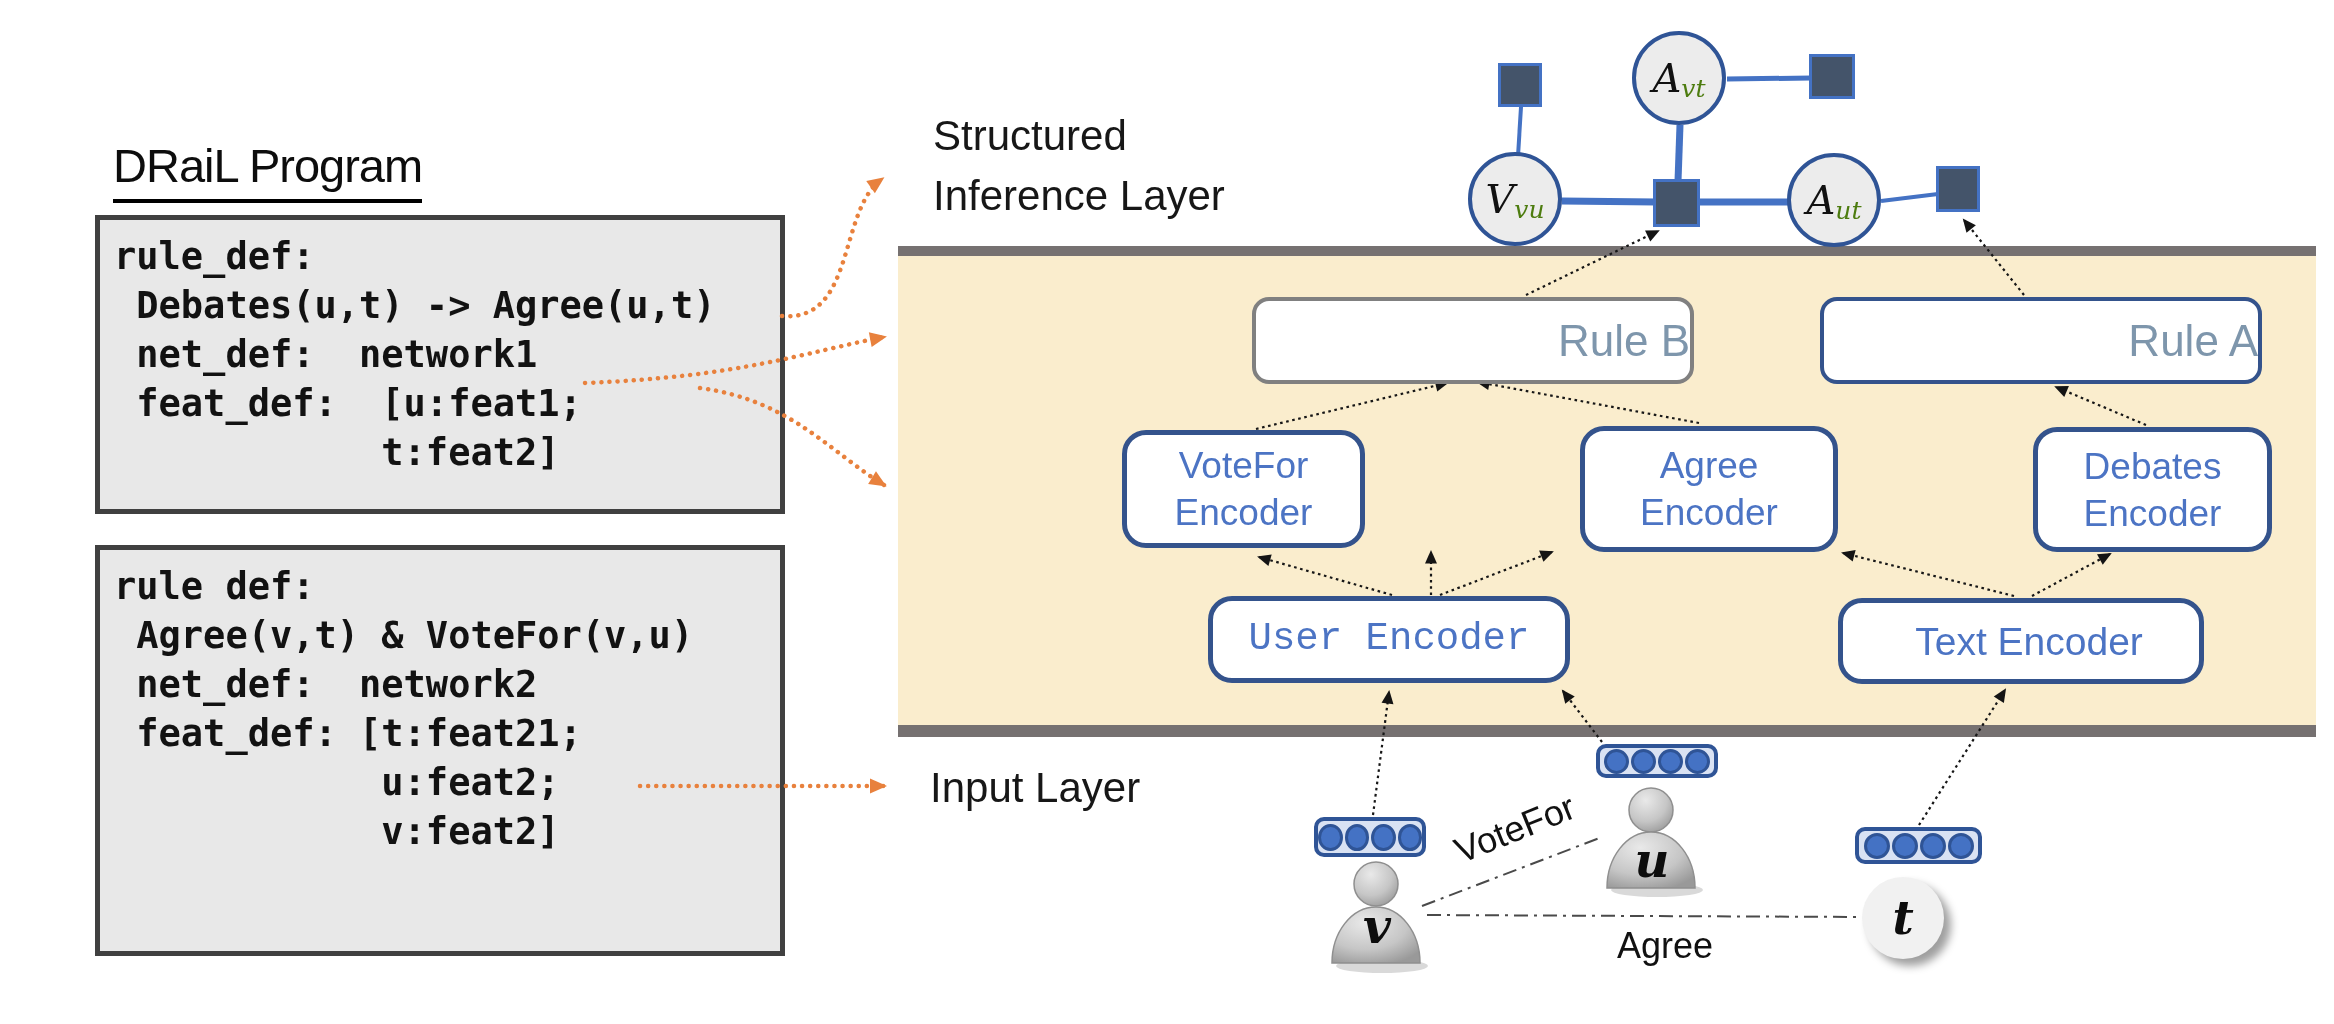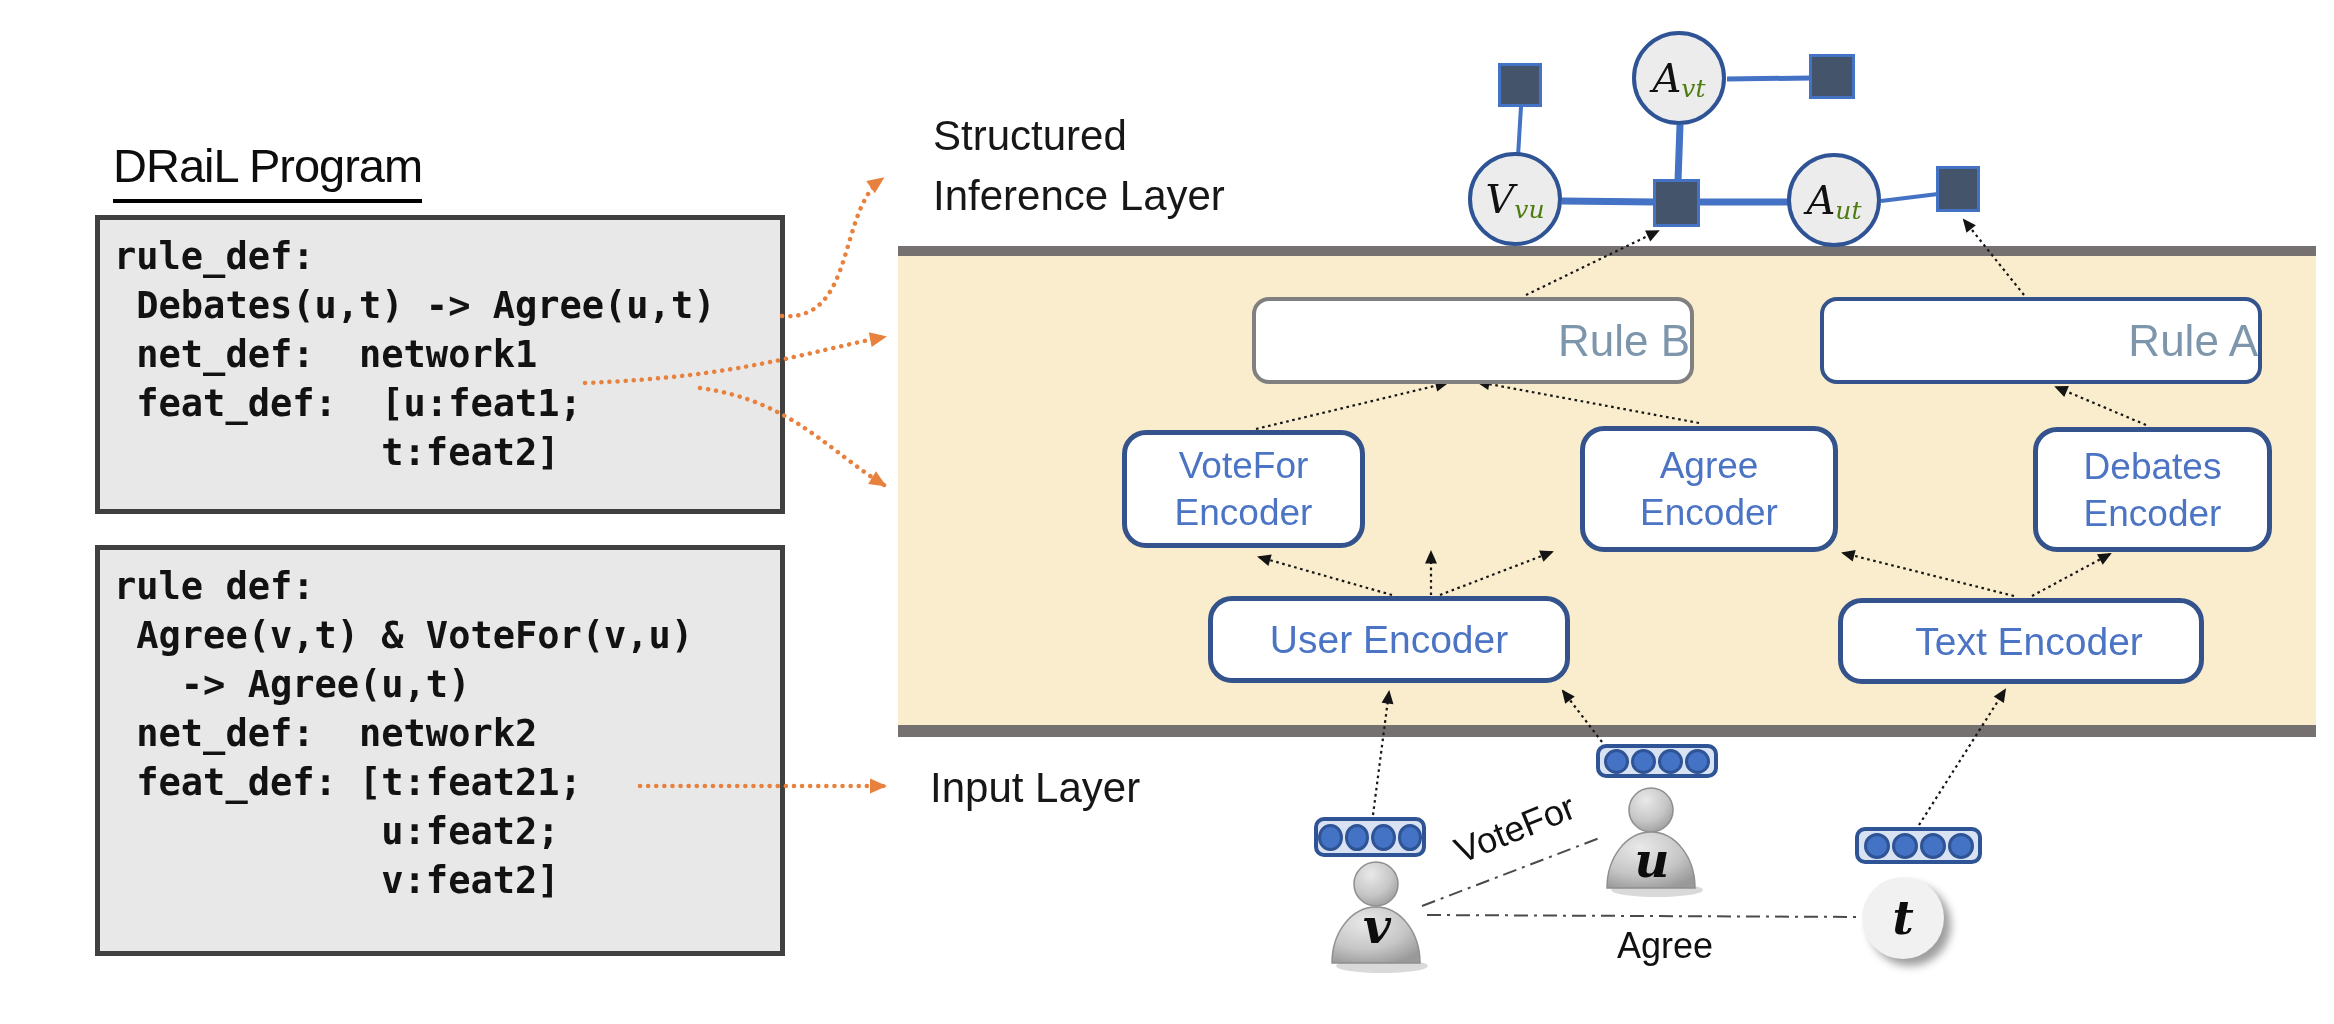--- a/index.html
+++ b/index.html
@@ -56,21 +56,21 @@
     font-size:44px;color:#7E96AC;box-sizing:border-box;}
   #rule-b{left:1252px;border:4px solid #808080;}
   #rule-a{left:1820px;border:4px solid #34538C;}
   .enc{position:absolute;z-index:10;background:#fff;border:5px solid #34538C;
     border-radius:24px;display:flex;flex-direction:column;align-items:center;
     justify-content:center;color:#4C74C4;box-sizing:border-box;}
   .enc div{font-size:37px;line-height:47px;}
   #enc-votefor{left:1122px;top:430px;width:243px;height:118px;}
   #enc-agree{left:1580px;top:426px;width:258px;height:126px;}
   #enc-debates{left:2033px;top:427px;width:239px;height:125px;}
-  #enc-user{left:1208px;top:596px;width:362px;height:87px;}
+  #enc-user{left:1208px;top:596px;width:362px;height:87px;font-family:Liberation Mono, monospace;}
   #enc-text{left:1838px;top:598px;width:366px;height:86px;padding-left:16px;}
   #enc-user div,#enc-text div{font-size:39px;}
 
   
   .vec{position:absolute;z-index:10;background:#D9E2F3;border:4px solid #2F5496;
     border-radius:10px;display:flex;align-items:center;justify-content:center;gap:2px;
     box-sizing:border-box;}
   .vec .dot{border-radius:50%;background:#4472C4;border:3px solid #2F5496;box-sizing:border-box;}
   #vec-v{left:1314px;top:817px;width:112px;height:40px;}
   #vec-v .dot{width:27px;height:27px;}
@@ -101,21 +101,20 @@
     <div class="code-line">rule_def:</div>
     <div class="code-line"> Debates(u,t) -&gt; Agree(u,t)</div>
     <div class="code-line"> net_def:  network1</div>
     <div class="code-line"> feat_def:  [u:feat1;</div>
     <div class="code-line">            t:feat2]</div>
   </div>
 
   <div class="code-box" id="code-box-2">
     <div class="code-line">rule def:</div>
     <div class="code-line"> Agree(v,t) &amp; VoteFor(v,u)</div>
-    <div class="code-line">   -&gt; Agree(u,t)</div>
     <div class="code-line"> net_def:  network2</div>
     <div class="code-line"> feat_def: [t:feat21;</div>
     <div class="code-line">            u:feat2;</div>
     <div class="code-line">            v:feat2]</div>
   </div>
 
   <div class="layer-label" id="label-structured">
     <div>Structured</div>
     <div>Inference Layer</div>
   </div>

